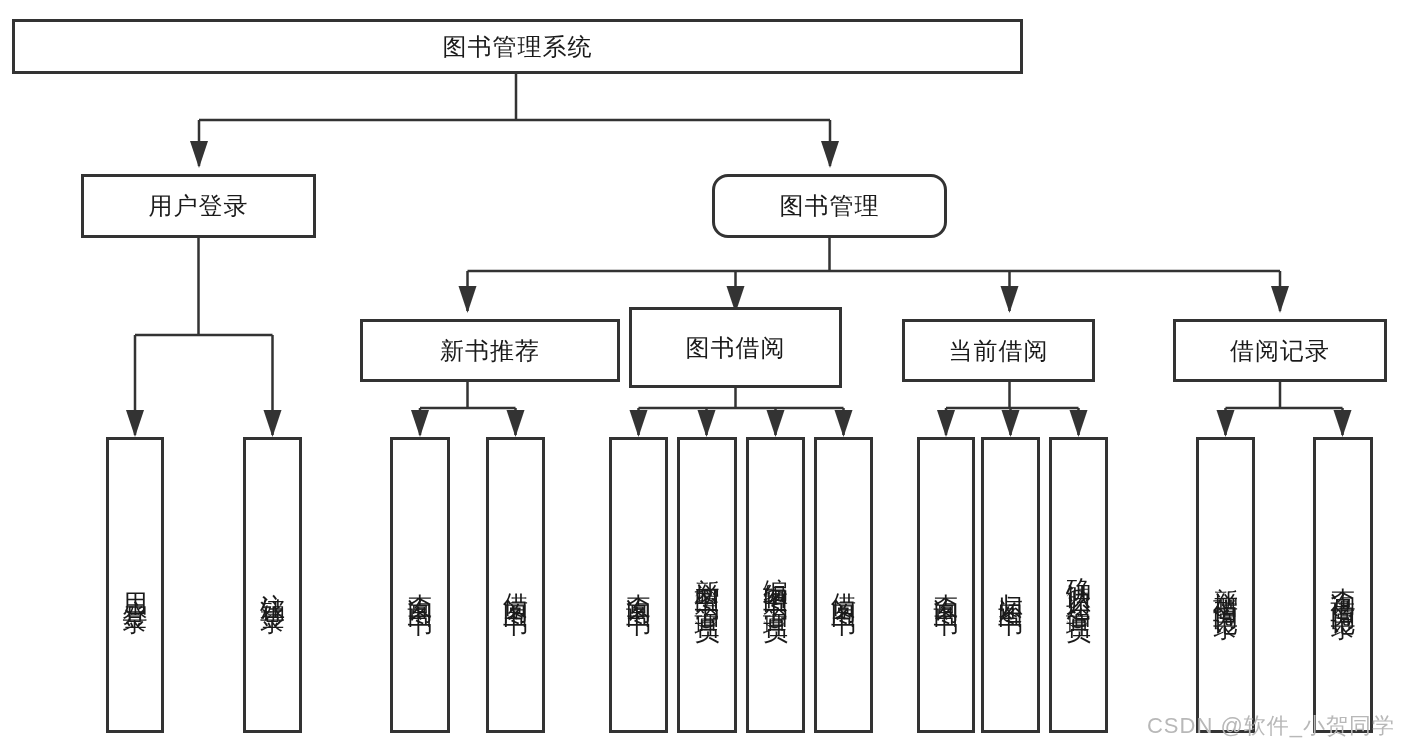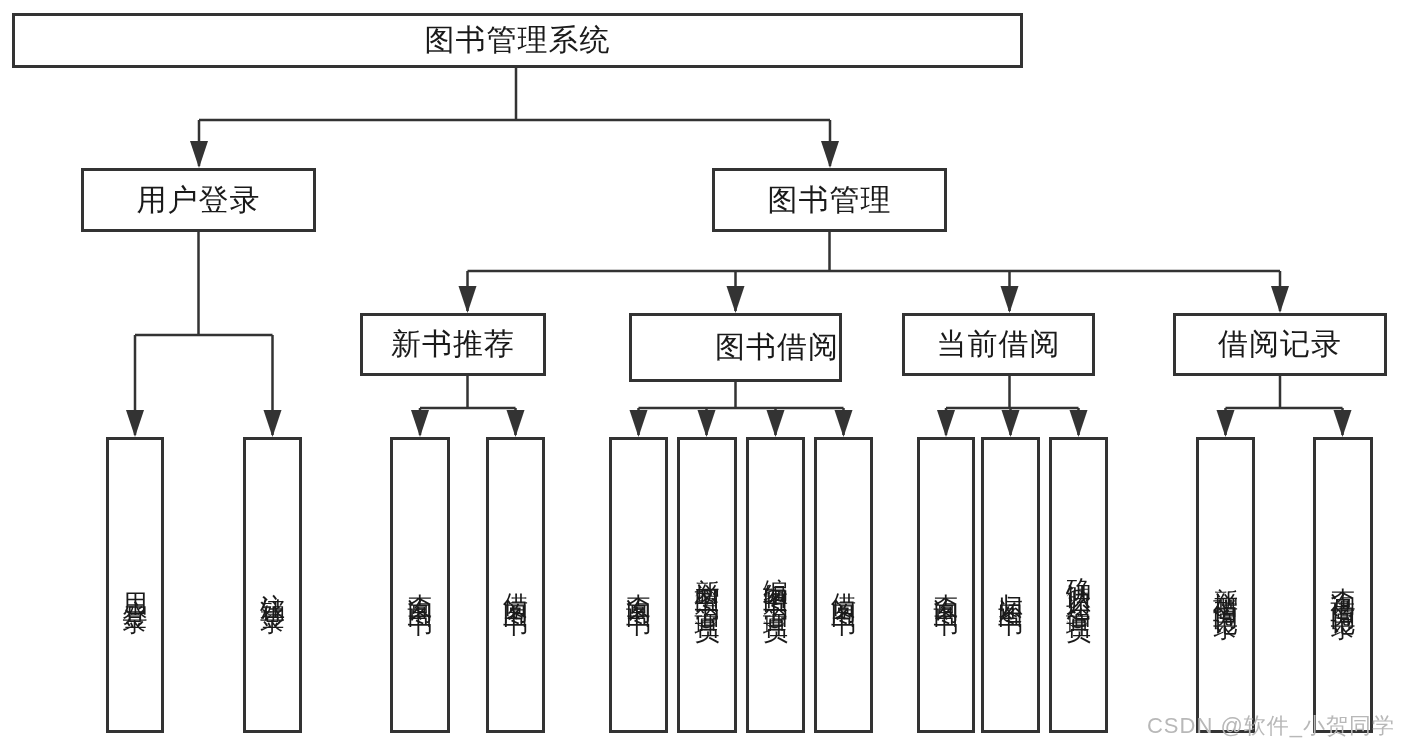--- a/index.html
+++ b/index.html
@@ -30,23 +30,24 @@
   .box {
     position: absolute;
     background: var(--box_bg);
     border: 3px solid var(--line);
     display: flex;
     align-items: center;
     justify-content: center;
     color: var(--text);
   }
   .box.h {
-    font-size: 30px;
+    font-size: 24px;
     letter-spacing: 1px;
     white-space: nowrap;
+    margin-top: 6px;
   }
   .box.v .vtext {
     writing-mode: vertical-rl;
     text-orientation: mixed;
     font-size: 25px;
     letter-spacing: 6px;
     line-height: 1;
     white-space: nowrap;
   }
   .watermark {
@@ -111,28 +112,28 @@
     </g>
   </svg>
 
   <div class="box h" style="left:12px; top:13px; width:1011px; height:55px;">
     <span>图书管理系统</span>
   </div>
 
   <div class="box h" style="left:81px; top:168px; width:235px; height:64px;">
     <span>用户登录</span>
   </div>
-  <div class="box h" style="left:712px; top:168px; width:235px; height:64px;">
+  <div class="box h" style="left:712px; top:168px; width:235px; height:64px;border-radius:16px;">
     <span>图书管理</span>
   </div>
 
-  <div class="box h" style="left:360px; top:313px; width:186px; height:63px;">
+  <div class="box h" style="left:360px; top:313px; width:260px; height:63px;">
     <span>新书推荐</span>
   </div>
-  <div class="box h" style="left:629px; top:313px; width:213px; height:69px;justify-content:flex-end;">
+  <div class="box h" style="left:629px; top:301px; width:213px; height:81px;">
     <span>图书借阅</span>
   </div>
   <div class="box h" style="left:902px; top:313px; width:193px; height:63px;">
     <span>当前借阅</span>
   </div>
   <div class="box h" style="left:1173px; top:313px; width:214px; height:63px;text-align:right;">
     <span>借阅记录</span>
   </div>
 
   <div class="box v" style="left:106px; top:437px; width:58px; height:296px;">

